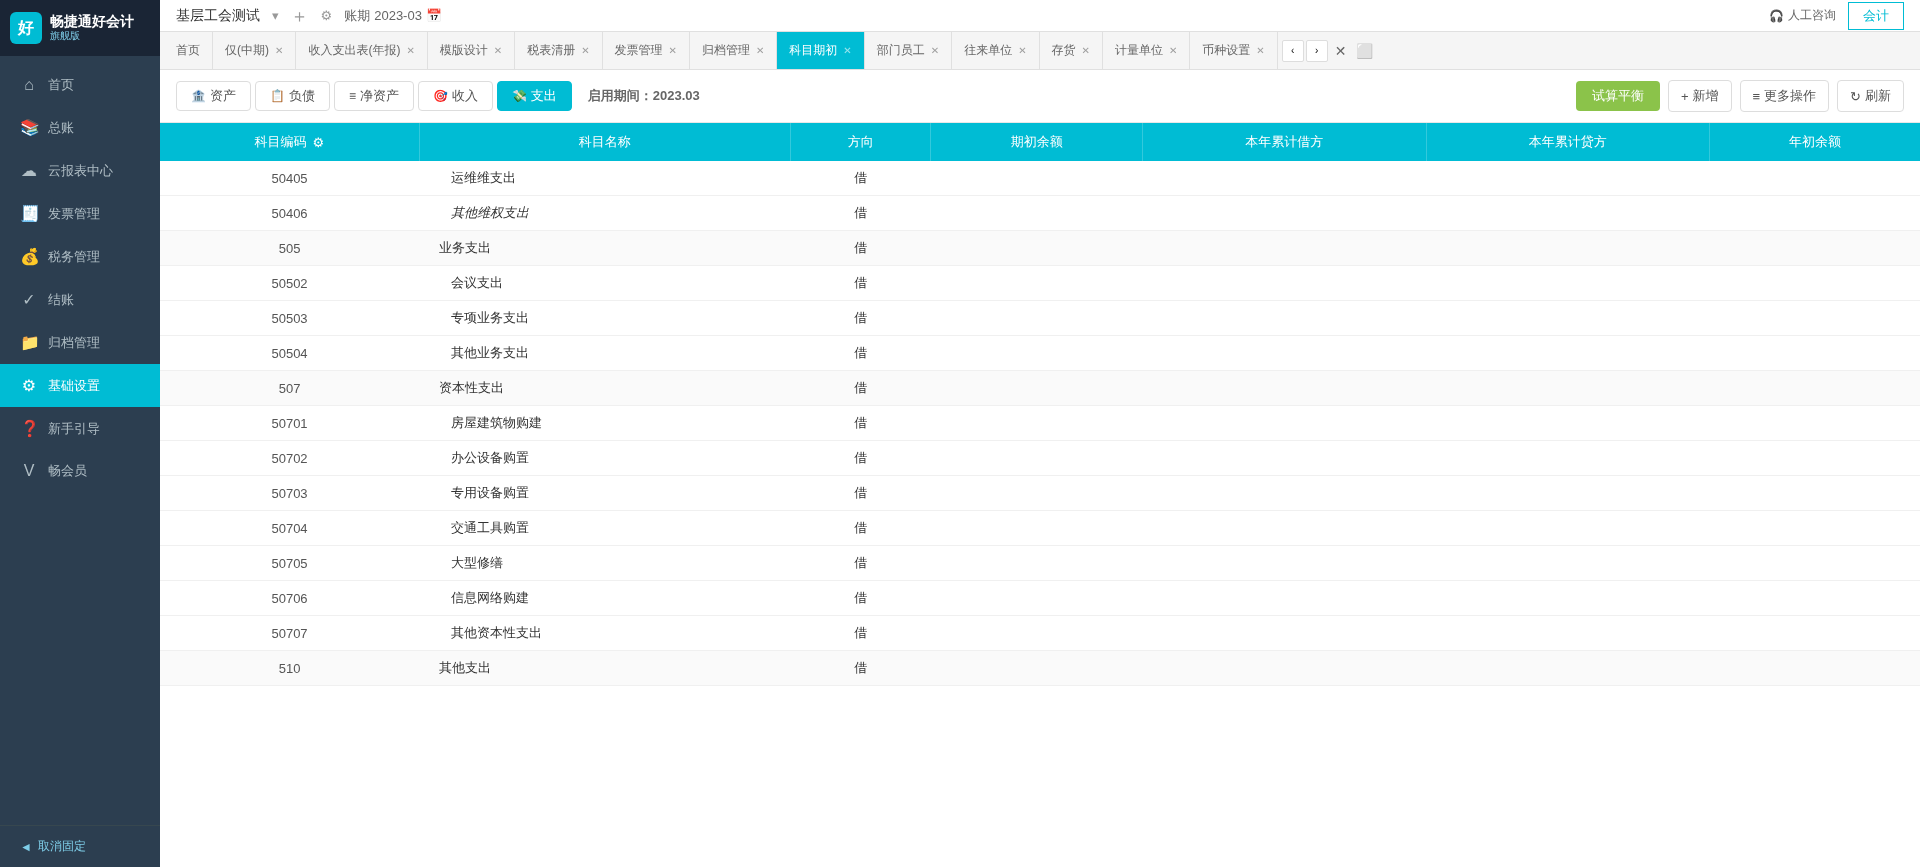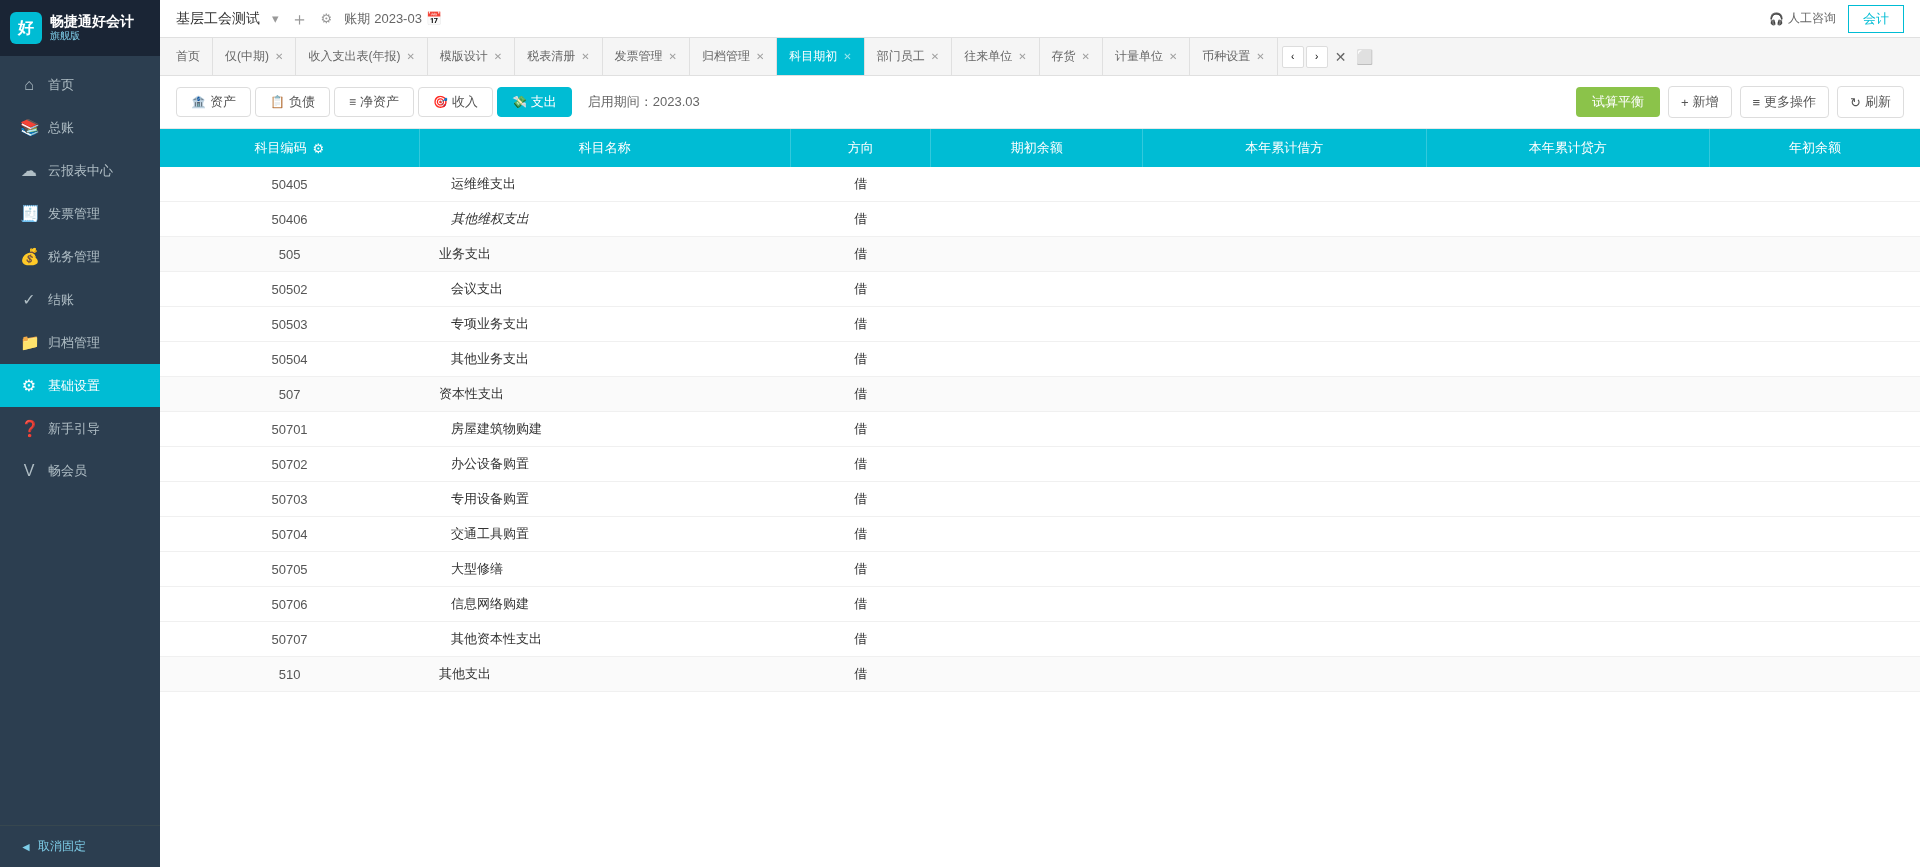--- a/index.html
+++ b/index.html
@@ -51,21 +51,21 @@
 
     
     .main { flex: 1; display: flex; flex-direction: column; overflow: hidden; }
 
     
     .top-header {
       background: white;
       border-bottom: 1px solid #e0e0e0;
       display: flex; align-items: center;
       padding: 0 16px;
-      height: 38px;
+      height: 32px;
       gap: 12px;
     }
     .company-name { font-size: 14px; color: #333; font-weight: 500; }
     .header-chevron { color: #999; cursor: pointer; }
     .header-add { color: #999; cursor: pointer; font-size: 18px; }
     .header-gear { color: #999; cursor: pointer; }
     .accounting-period { display: flex; align-items: center; gap: 4px; font-size: 13px; color: #666; }
     .period-icon { color: #00bcd4; }
     .header-right { margin-left: auto; display: flex; align-items: center; gap: 12px; }
     .help-btn { display: flex; align-items: center; gap: 4px; color: #666; cursor: pointer; font-size: 12px; }
@@ -117,21 +117,21 @@
       padding: 5px 14px;
       border: 1px solid #ddd;
       border-radius: 4px;
       cursor: pointer;
       color: #555;
       font-size: 13px;
       background: white;
     }
     .filter-tab.active { background: #00bcd4; color: white; border-color: #00bcd4; }
     .filter-tab-icon { font-size: 12px; }
-    .period-label { margin-left: 12px; color: #666; font-size: 13px; }
+    .period-label { margin-left: 12px; color: #666; font-size: 13px; font-weight: bold; }
     .filter-right { margin-left: auto; display: flex; align-items: center; gap: 8px; }
     .btn-balance {
       background: #8bc34a; color: white;
       padding: 6px 16px; border: none; border-radius: 4px;
       cursor: pointer; font-size: 13px;
     }
     .btn-add {
       display: flex; align-items: center; gap: 4px;
       padding: 6px 12px; border: 1px solid #ddd; border-radius: 4px;
       cursor: pointer; color: #555; background: white; font-size: 13px;

